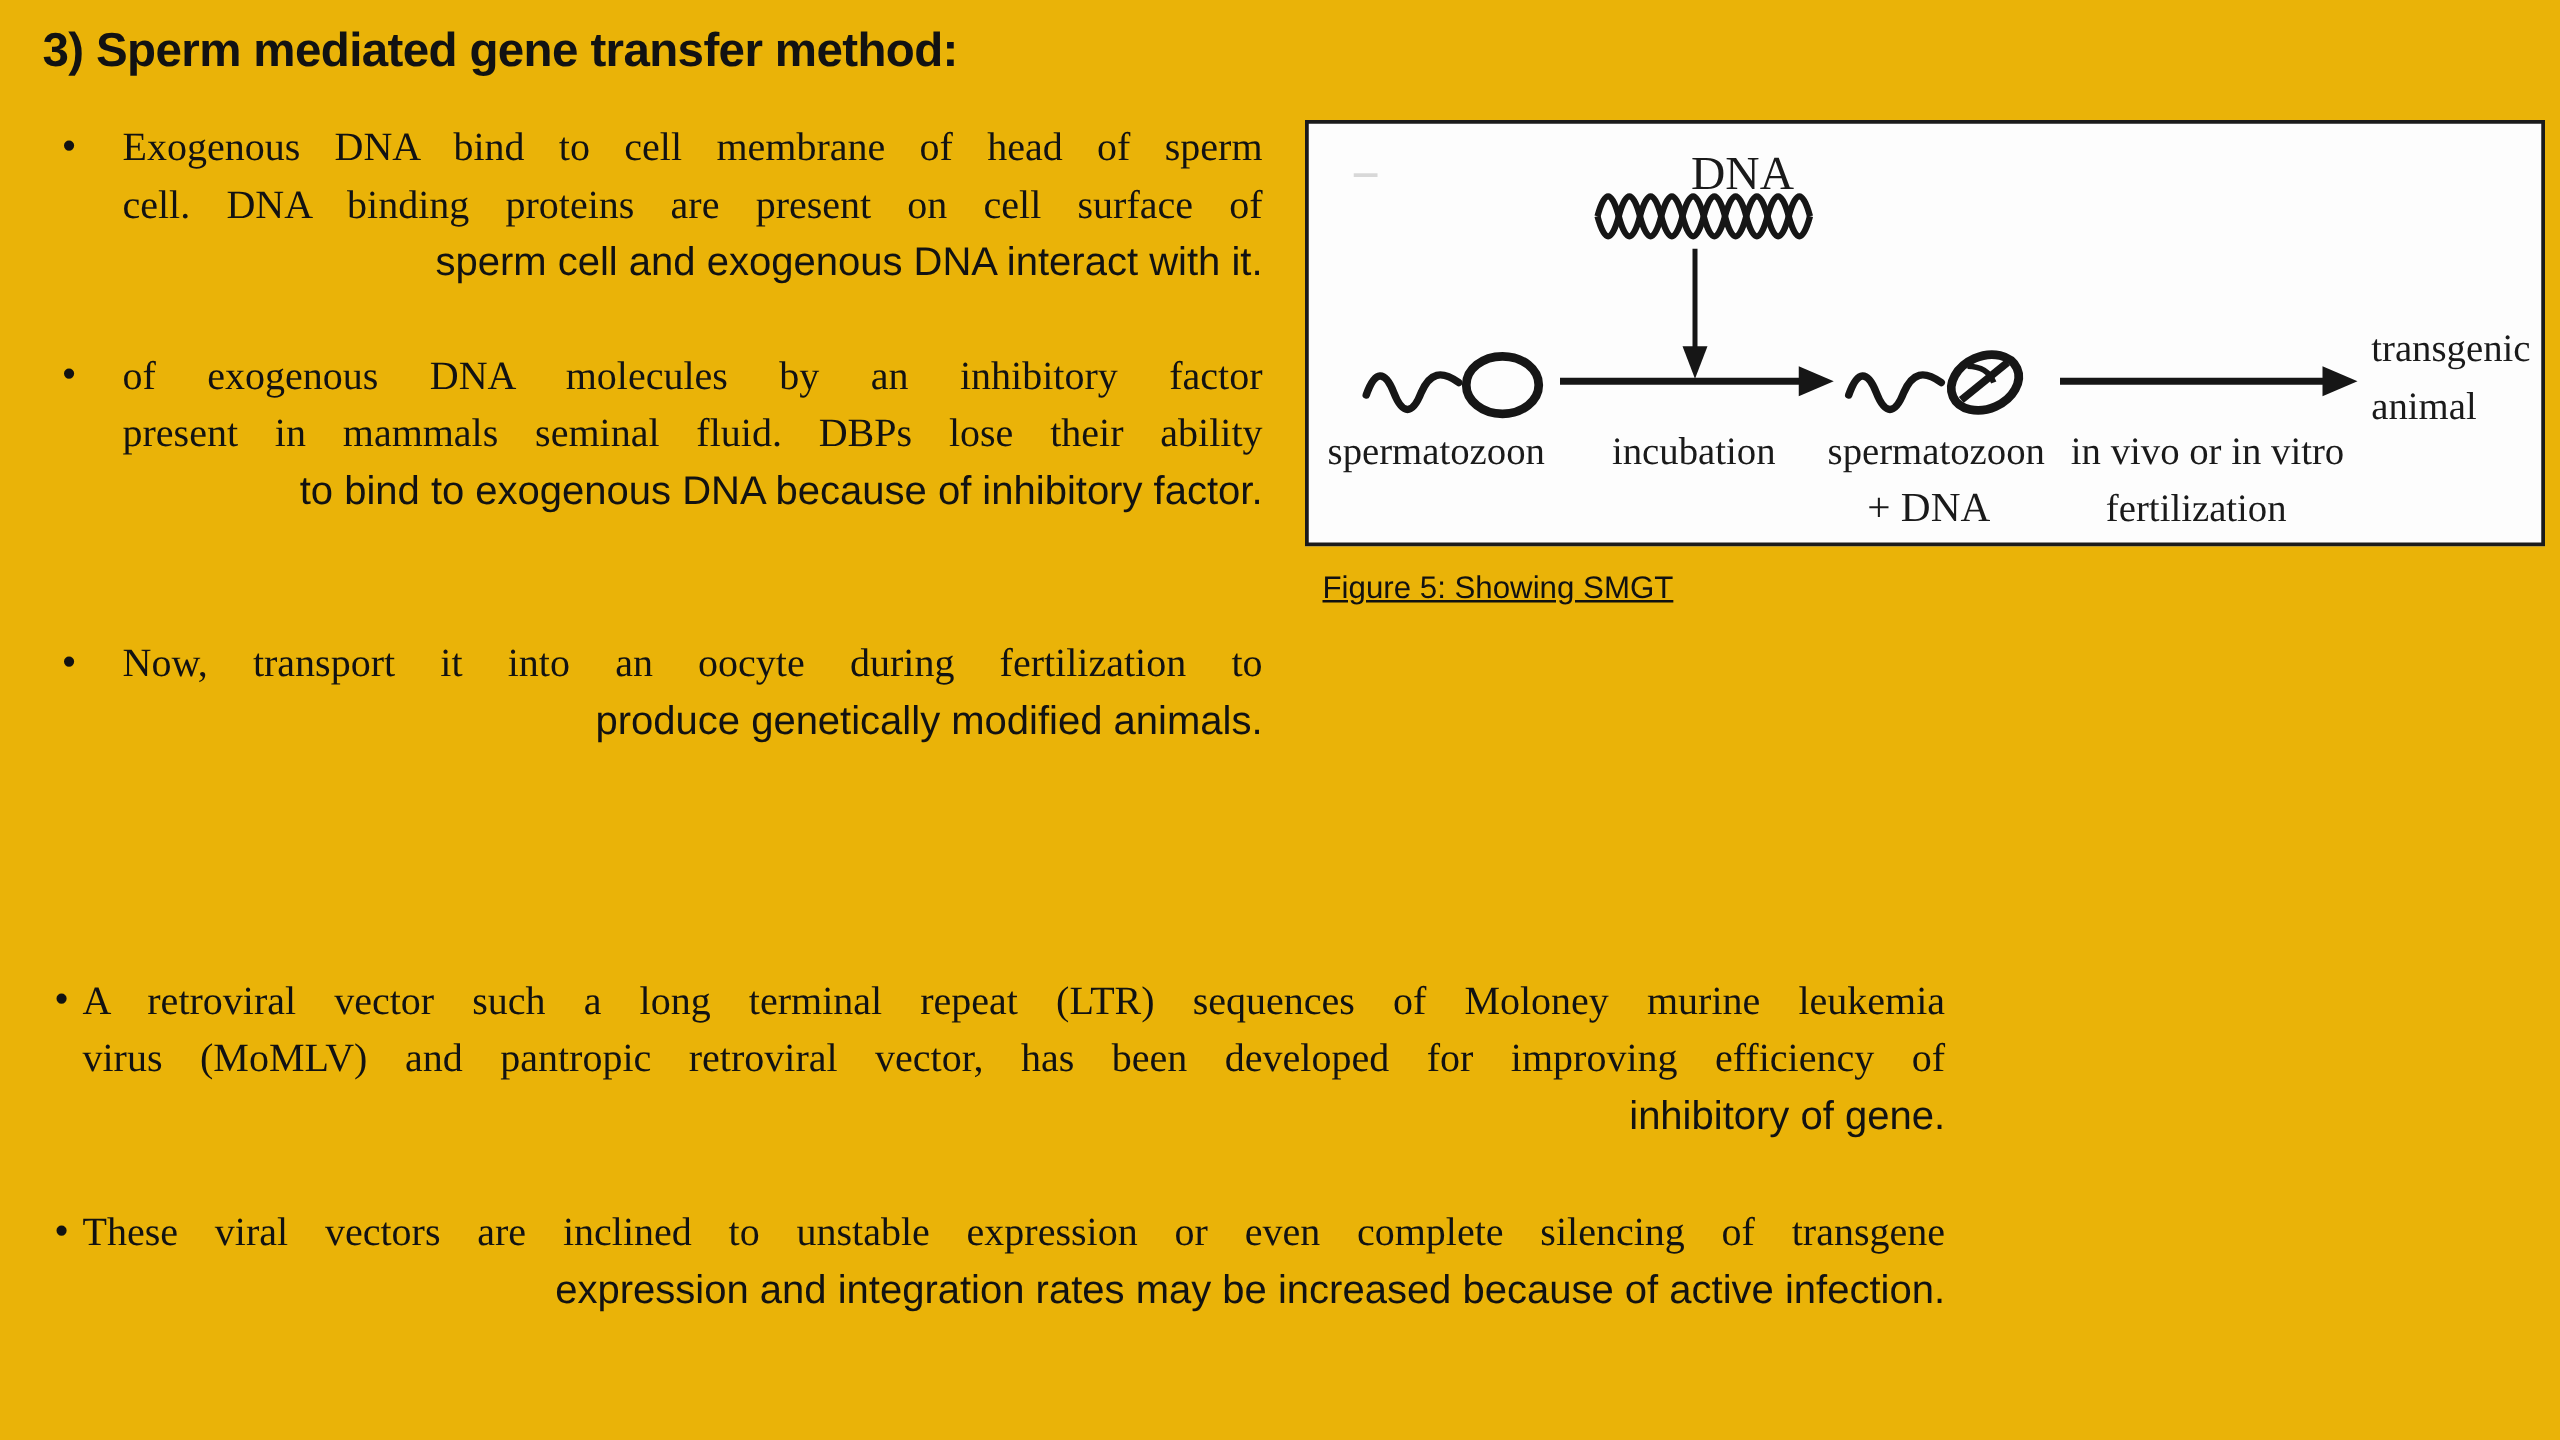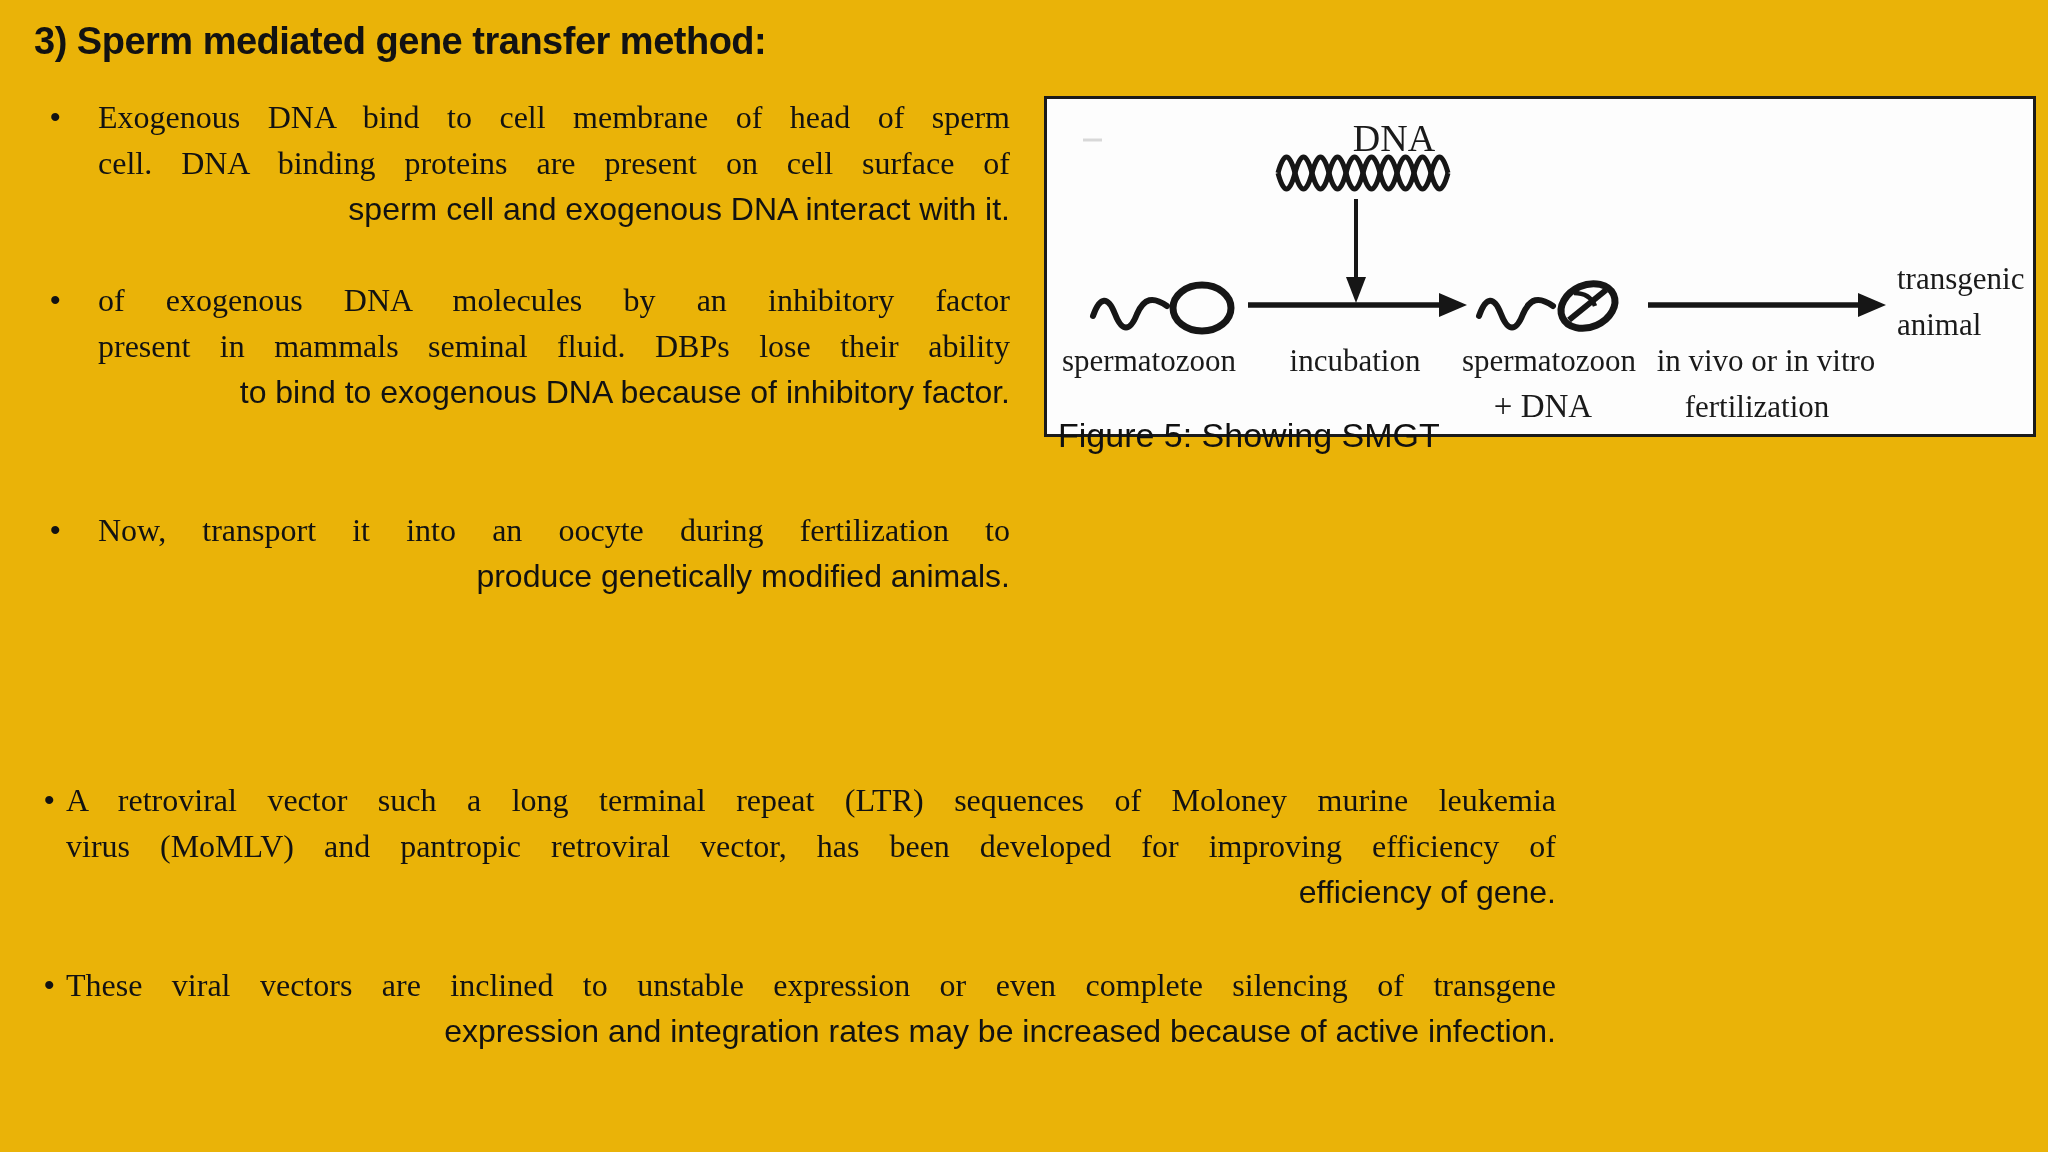--- a/index.html
+++ b/index.html
@@ -28,23 +28,24 @@
   .jl{text-align:justify;text-align-last:justify;font-family:Liberation Serif, serif;}
   .ll{text-align:right;}
   .figbox{
     position:absolute;left:1044px;top:96px;
     width:986px;height:335px;
     border:3px solid #1b1b1b;
     background:#fdfdfd;
     box-sizing:content-box;
   }
   .figcaption{
-    position:absolute;left:1058px;top:420px;
-    font-size:34px;line-height:30px;
+    position:absolute;left:1058px;top:455px;
+    font-size:25px;line-height:30px;
     color:#111;
+    text-decoration:underline;
   }
   .figfont{font-family:"Liberation Serif",serif;fill:#1a1a1a;}
 </style>
 </head>
 <body>
 
 <div class="slide">
 
   <div class="heading" style="left:34px;top:18px;">3) Sperm mediated gene transfer method:</div>
 
@@ -73,21 +74,21 @@
       <div class="ll">produce genetically modified animals.</div>
     </div>
   </div>
 
 
   <div class="bullet sec2" style="left:44px;top:777px;width:1546px;">
     <span class="dot">•</span>
     <div class="txt">
       <div class="jl">A retroviral vector such a long terminal repeat (LTR) sequences of Moloney murine leukemia</div>
       <div class="jl">virus (MoMLV) and pantropic retroviral vector, has been developed for improving efficiency of</div>
-      <div class="ll">efficiency of gene.</div>
+      <div class="ll">inhibitory of gene.</div>
     </div>
   </div>
 
   <div class="bullet sec2" style="left:44px;top:962px;width:1546px;">
     <span class="dot">•</span>
     <div class="txt">
       <div class="jl">These viral vectors are inclined to unstable expression or even complete silencing of transgene</div>
       <div class="ll">expression and integration rates may be increased because of active infection.</div>
     </div>
   </div>

